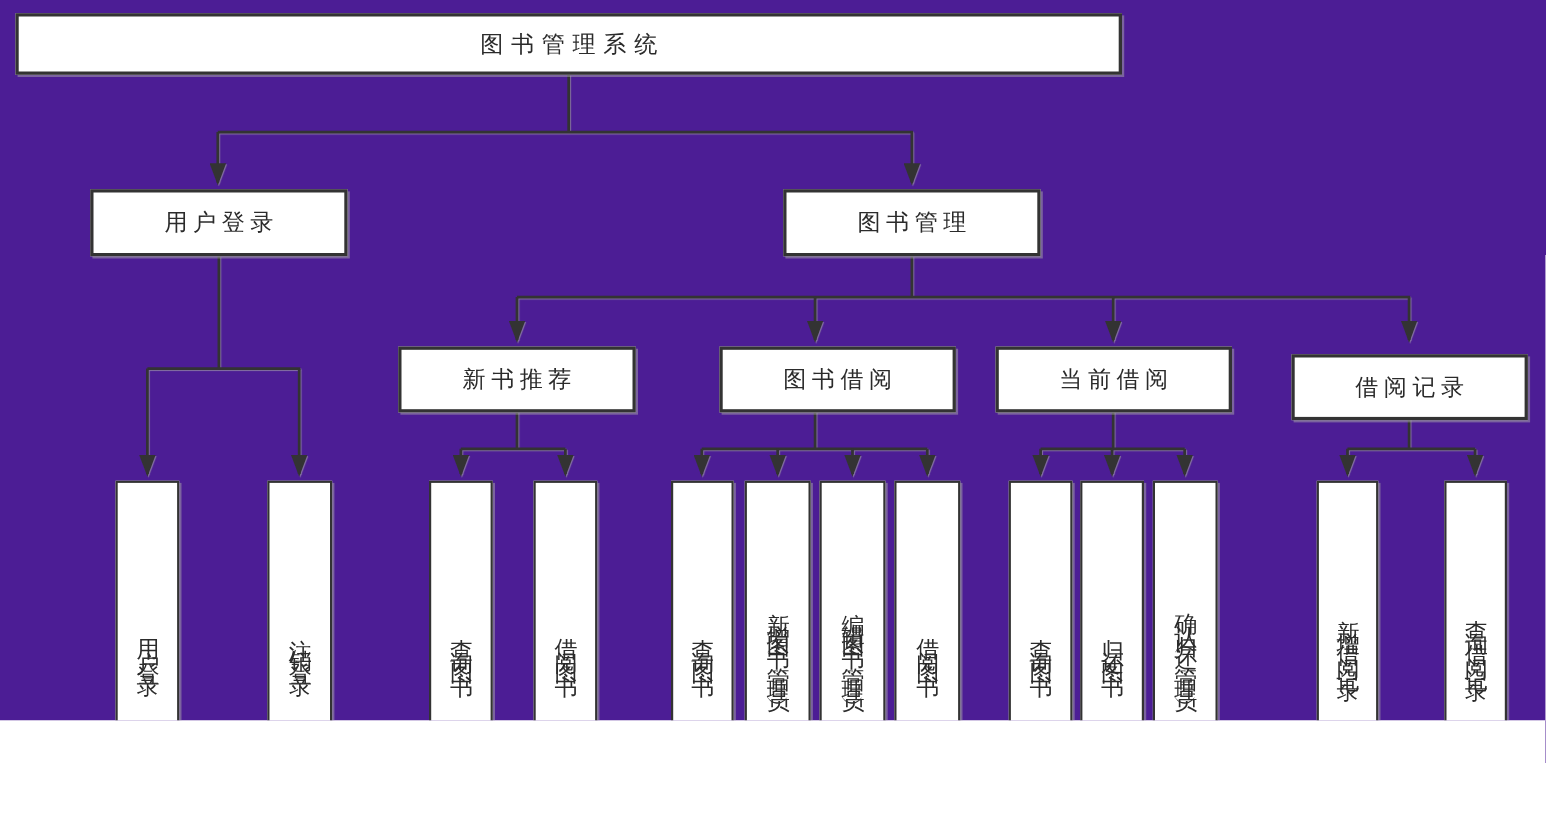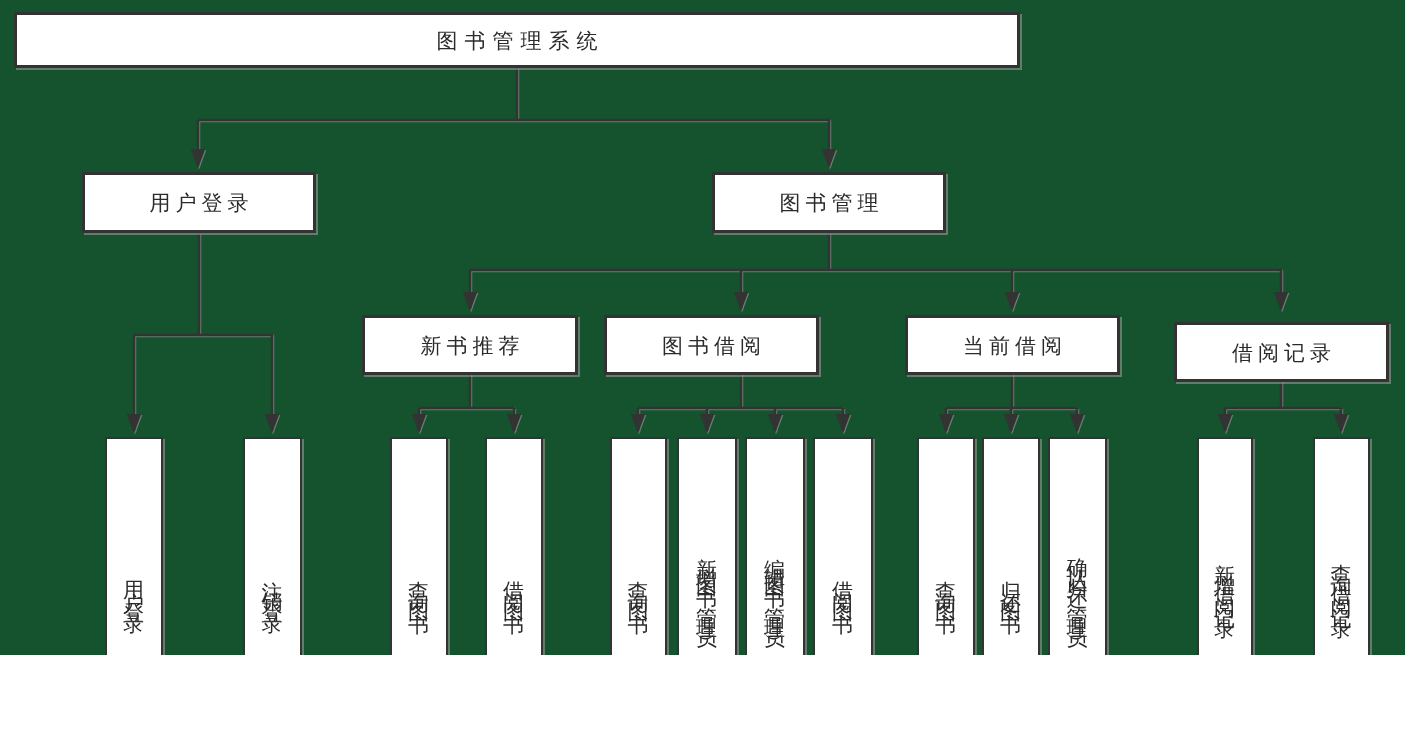--- a/index.html
+++ b/index.html
@@ -1,19 +1,19 @@
 <!DOCTYPE html>
 <html><head>
 <meta charset="utf-8">
 <style>
   html,body{margin:0;padding:0;background:#ffffff;}
   .canvas{
     position:relative;
     width:1405px;height:655px;
-    background:#14532d;
+    background:#4c1d95;
     font-family:"Liberation Sans","DejaVu Sans",sans-serif;
     color:#2b2b2b;
     overflow:hidden;
   }
   svg.connectors{
     position:absolute;left:0;top:0;width:1405px;height:747px;
     pointer-events:none;
     filter:drop-shadow(1.5px 1.5px 0 rgba(170,170,170,.55));
   }
   .box{
@@ -109,21 +109,21 @@
   <div class="box h" style="left:82px;top:172px;width:234px;height:61px">
     <span>用户登录</span>
   </div>
   <div class="box h" style="left:362px;top:315px;width:216px;height:60px">
     <span>新书推荐</span>
   </div>
 
   <div class="box h" style="left:712px;top:172px;width:234px;height:61px">
     <span>图书管理</span>
   </div>
-  <div class="box h" style="left:604px;top:315px;width:215px;height:60px">
+  <div class="box h" style="left:654px;top:315px;width:215px;height:60px">
     <span>图书借阅</span>
   </div>
   <div class="box h" style="left:905px;top:315px;width:215px;height:60px">
     <span>当前借阅</span>
   </div>
   <div class="box h" style="left:1174px;top:322px;width:215px;height:60px">
     <span>借阅记录</span>
   </div>
 
   <div class="box v" style="left:105px;top:437px;width:58px;height:298px">

